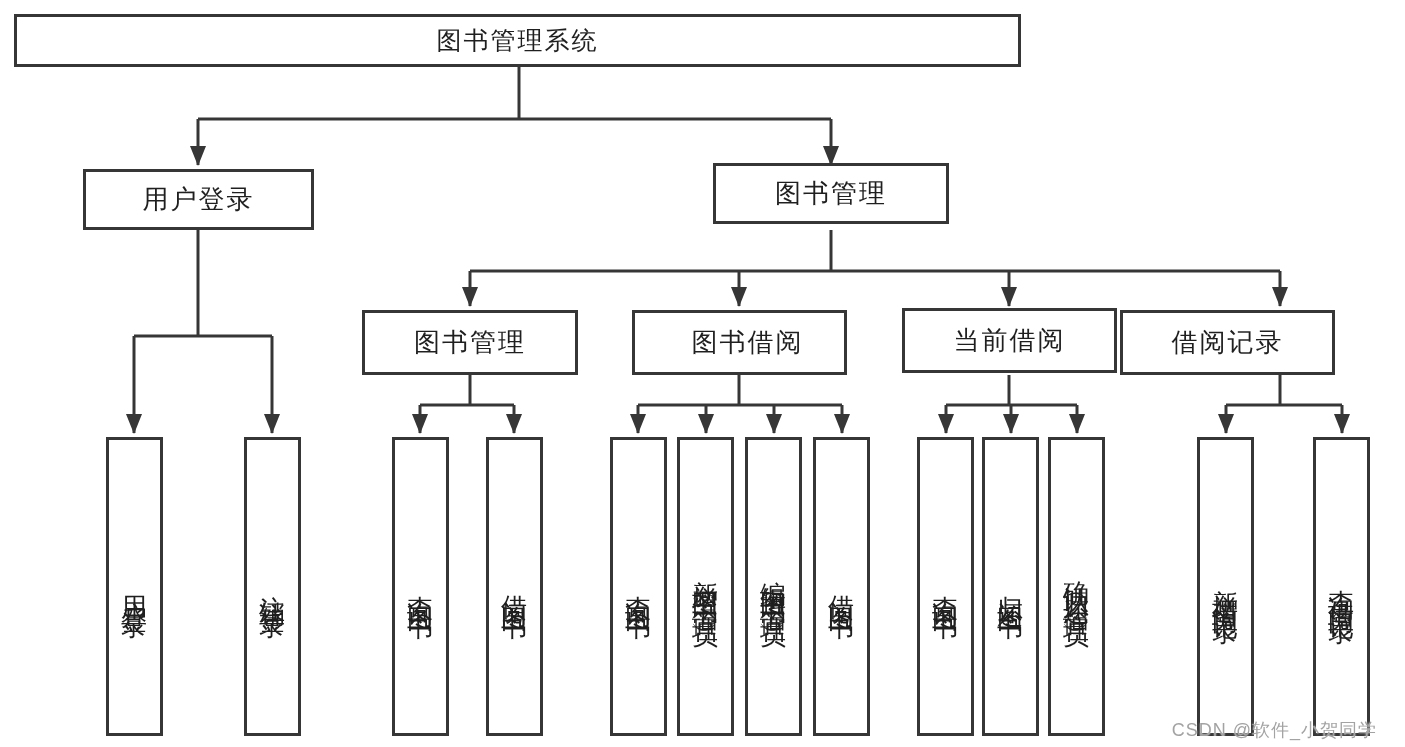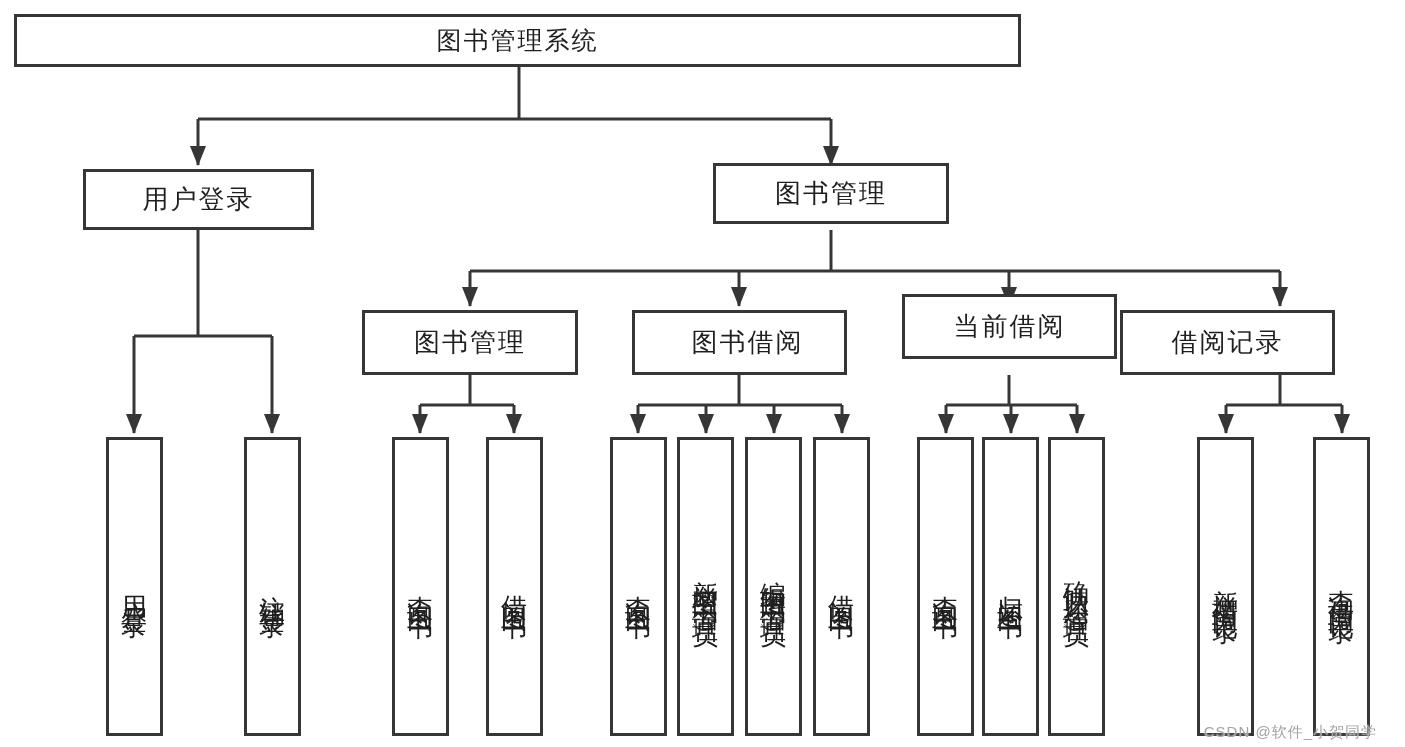--- a/index.html
+++ b/index.html
@@ -45,41 +45,41 @@
     font-size: 26px;
     letter-spacing: 6px;
     line-height: 1;
   }
   
   .n-root        { left: 14px;   top: 14px;  width: 1007px; height: 53px; }
   .n-user-login  { left: 83px;   top: 169px; width: 231px;  height: 61px; }
   .n-book-mgmt   { left: 713px;  top: 163px; width: 236px;  height: 61px; }
   .n-l2-0 { left: 362px;  top: 310px; width: 216px; height: 65px; }
   .n-l2-1 { left: 632px;  top: 310px; width: 215px; height: 65px; padding-left: 16px; }
-  .n-l2-2 { left: 902px;  top: 294px; width: 215px; height: 65px; }
+  .n-l2-2 { left: 902px;  top: 308px; width: 215px; height: 65px; }
   .n-l2-3 { left: 1120px; top: 310px; width: 215px; height: 65px; }
   .leaf { top: 437px; width: 57px; height: 299px; }
   .n-leaf-0  { left: 106px; }
   .n-leaf-1  { left: 244px; }
   .n-leaf-2  { left: 392px; }
   .n-leaf-3  { left: 486px; }
   .n-leaf-4  { left: 610px; }
   .n-leaf-5  { left: 677px; }
   .n-leaf-6  { left: 745px; }
   .n-leaf-7  { left: 813px; }
   .n-leaf-8  { left: 917px; }
   .n-leaf-9  { left: 982px; }
   .n-leaf-10 { left: 1048px; }
   .n-leaf-11 { left: 1197px; }
   .n-leaf-12 { left: 1313px; }
   .watermark {
     position: absolute;
     right: 8px;
     bottom: 5px;
-    font-size: 15px;
+    font-size: 18px;
     color: #a3a3a3;
     letter-spacing: 1px;
     z-index: 3;
     text-shadow: 0 0 2px #ffffff;
     white-space: nowrap;
   }
 </style>
 </head>
 <body>
 

